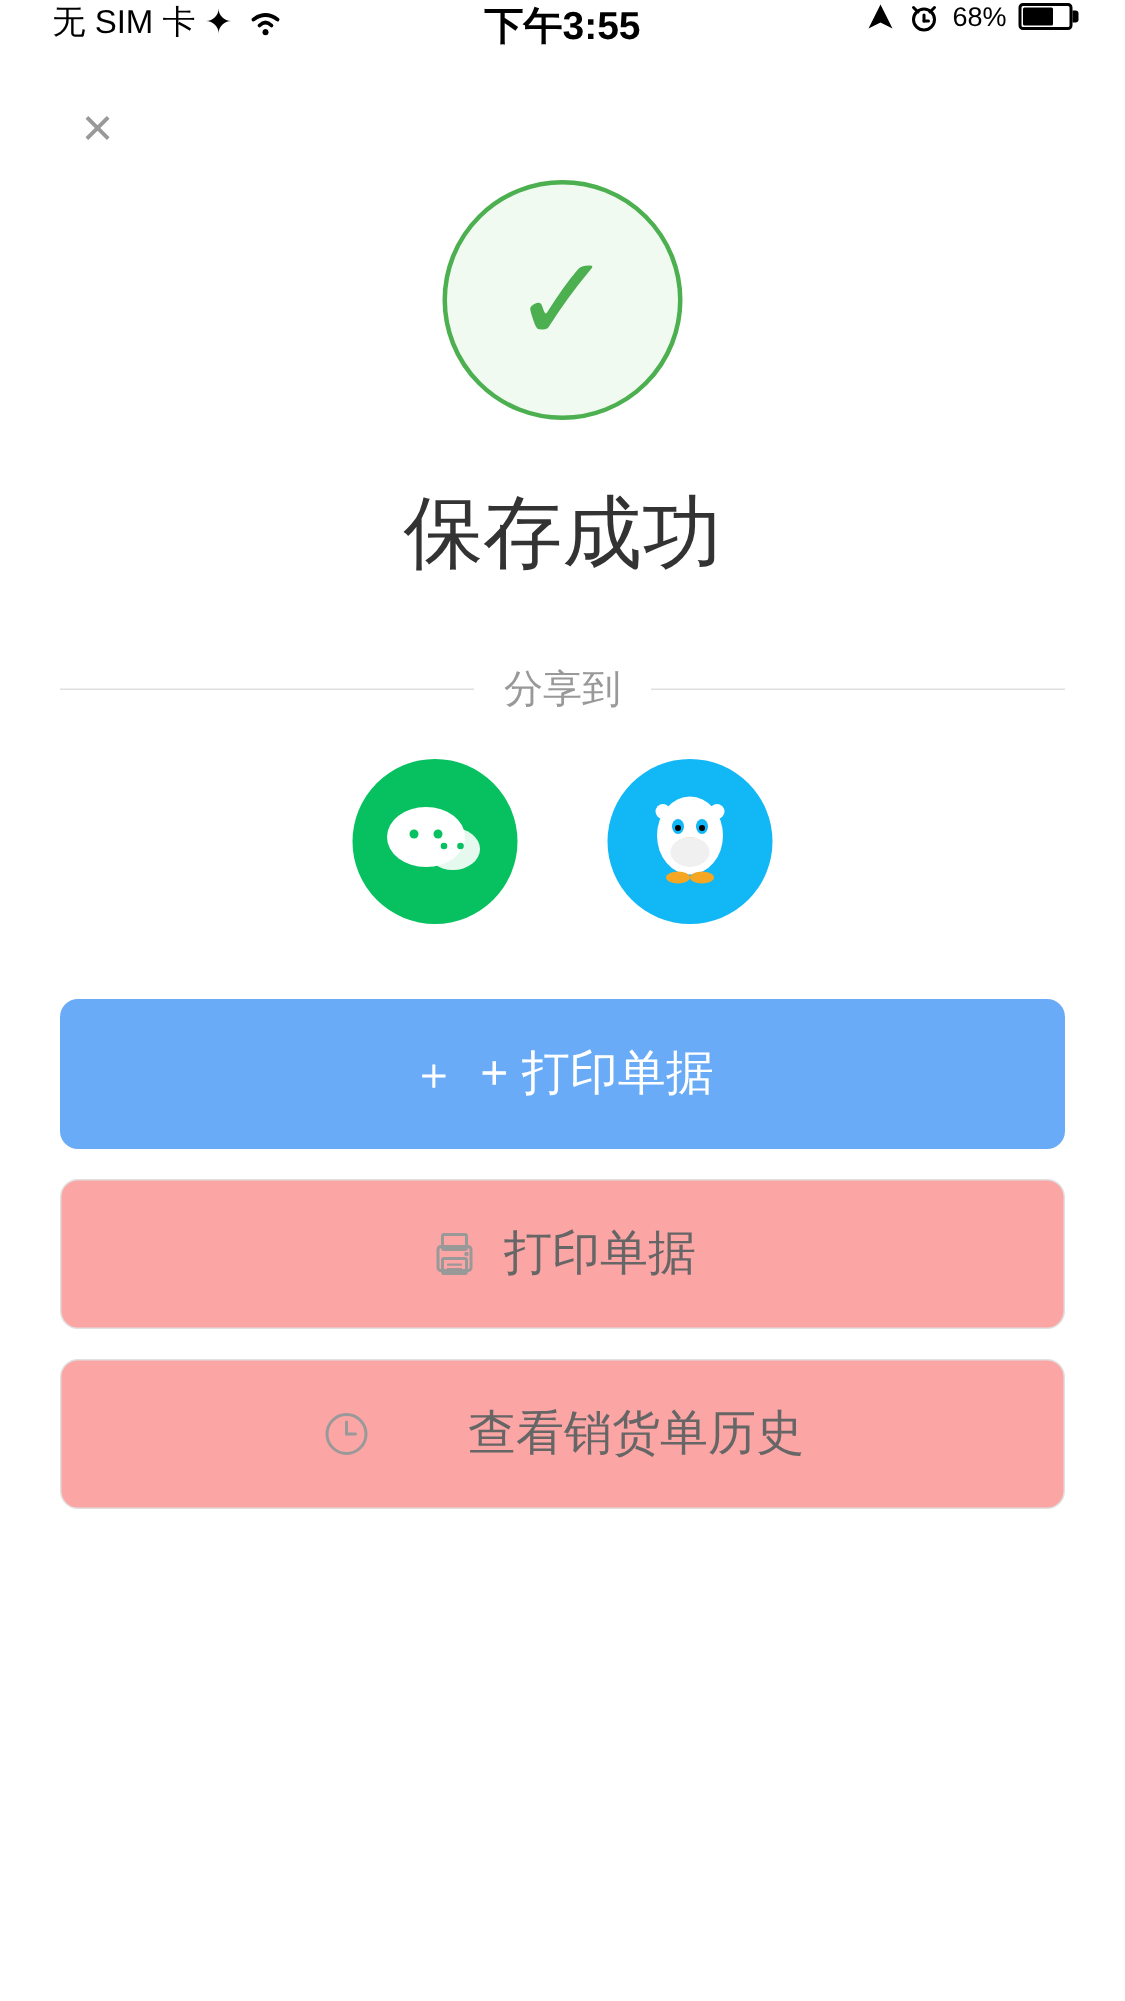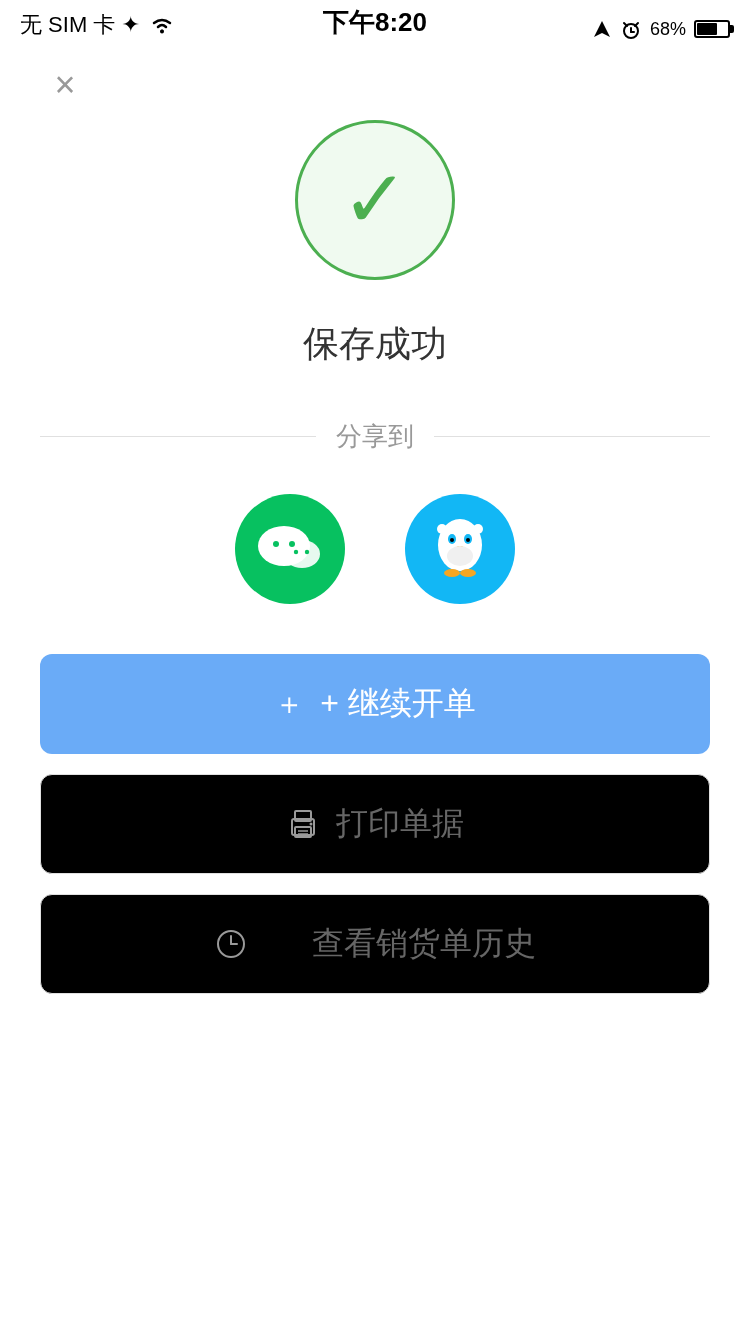--- a/index.html
+++ b/index.html
@@ -11,23 +11,23 @@
       font-family: -apple-system, "PingFang SC", "Helvetica Neue", sans-serif;
       display: flex;
       flex-direction: column;
     }
 
     
     .status-bar {
       width: 100%;
       height: 40px;
       display: flex;
-      align-items: flex-end;
+      align-items: flex-start;
       justify-content: space-between;
-      padding: 0 20px;
+      padding: 0 35px;
       background: #fff;
     }
     .status-left {
       display: flex;
       align-items: center;
       gap: 8px;
       font-size: 24px;
       font-weight: 500;
       color: #000;
     }
@@ -116,36 +116,36 @@
       margin-bottom: 40px;
     }
     .checkmark {
       font-size: 80px;
       color: #4CAF50;
       line-height: 1;
     }
 
     
     .success-title {
-      font-size: 36px;
+      font-size: 53px;
       font-weight: 500;
       color: #333;
       margin-bottom: 50px;
     }
 
     
     .share-section {
       width: 100%;
       margin-bottom: 50px;
     }
     .share-divider {
       display: flex;
       align-items: center;
       gap: 20px;
-      margin-bottom: 40px;
+      margin-bottom: 29px;
     }
     .divider-line {
       flex: 1;
       height: 1px;
       background: #e0e0e0;
     }
     .share-label {
       font-size: 26px;
       color: #999;
       white-space: nowrap;
@@ -190,21 +190,21 @@
       justify-content: center;
       gap: 16px;
       cursor: pointer;
       font-size: 32px;
     }
     .btn-primary {
       background: #6aabf7;
       color: #fff;
     }
     .btn-secondary {
-      background: #000000;
+      background: #fca5a5;
       color: #666;
       border: 1px solid #e0e0e0;
     }
     .btn-icon {
       font-size: 30px;
     }
 
     
   </style>
 </head>
@@ -213,21 +213,21 @@
 <div class="status-bar">
   <div class="status-left">
     <span style="font-size:22px;">无 SIM 卡 ✦</span>
     <svg width="28" height="20" viewBox="0 0 28 20">
       <path d="M14 16 L14 16" stroke="#000" stroke-width="3" stroke-linecap="round"></path>
       <path d="M10 12 Q14 8 18 12" stroke="#000" stroke-width="2.5" fill="none" stroke-linecap="round"></path>
       <path d="M6 8 Q14 2 22 8" stroke="#000" stroke-width="2.5" fill="none" stroke-linecap="round"></path>
       <circle cx="14" cy="16.5" r="2" fill="#000"></circle>
     </svg>
   </div>
-  <div class="status-center">下午8:20</div>
+  <div class="status-center">下午3:55</div>
   <div class="status-right">
     <svg width="20" height="20" viewBox="0 0 20 20">
       <polygon points="10,2 18,18 10,14 2,18" fill="#000"></polygon>
     </svg>
     <svg width="22" height="22" viewBox="0 0 22 22">
       <circle cx="11" cy="13" r="7" stroke="#000" stroke-width="2" fill="none"></circle>
       <line x1="11" y1="10" x2="11" y2="14" stroke="#000" stroke-width="2" stroke-linecap="round"></line>
       <line x1="11" y1="14" x2="14" y2="14" stroke="#000" stroke-width="2" stroke-linecap="round"></line>
       <line x1="4" y1="5" x2="7" y2="8" stroke="#000" stroke-width="2" stroke-linecap="round"></line>
       <line x1="18" y1="5" x2="15" y2="8" stroke="#000" stroke-width="2" stroke-linecap="round"></line>
@@ -295,21 +295,21 @@
           <ellipse cx="40" cy="60" rx="8" ry="4" fill="#F5A623"></ellipse>
         </svg>
       </button>
     </div>
   </div>
 
   <div class="action-buttons">
 
     <button class="action-btn btn-primary">
       <span class="btn-icon">＋</span>
-      <span style="font-size:32px;">+ 继续开单</span>
+      <span style="font-size:32px;">+ 打印单据</span>
     </button>
 
     <button class="action-btn btn-secondary">
       <svg width="34" height="34" viewBox="0 0 34 34">
         <rect x="6" y="12" width="22" height="16" rx="2" stroke="#999" stroke-width="2" fill="none"></rect>
         <rect x="9" y="4" width="16" height="10" rx="1" stroke="#999" stroke-width="2" fill="none"></rect>
         <rect x="9" y="20" width="16" height="10" rx="1" stroke="#999" stroke-width="2" fill="none"></rect>
         <line x1="12" y1="24" x2="22" y2="24" stroke="#999" stroke-width="1.5"></line>
         <line x1="12" y1="27" x2="22" y2="27" stroke="#999" stroke-width="1.5"></line>
         <circle cx="25" cy="17" r="1.5" fill="#999"></circle>

